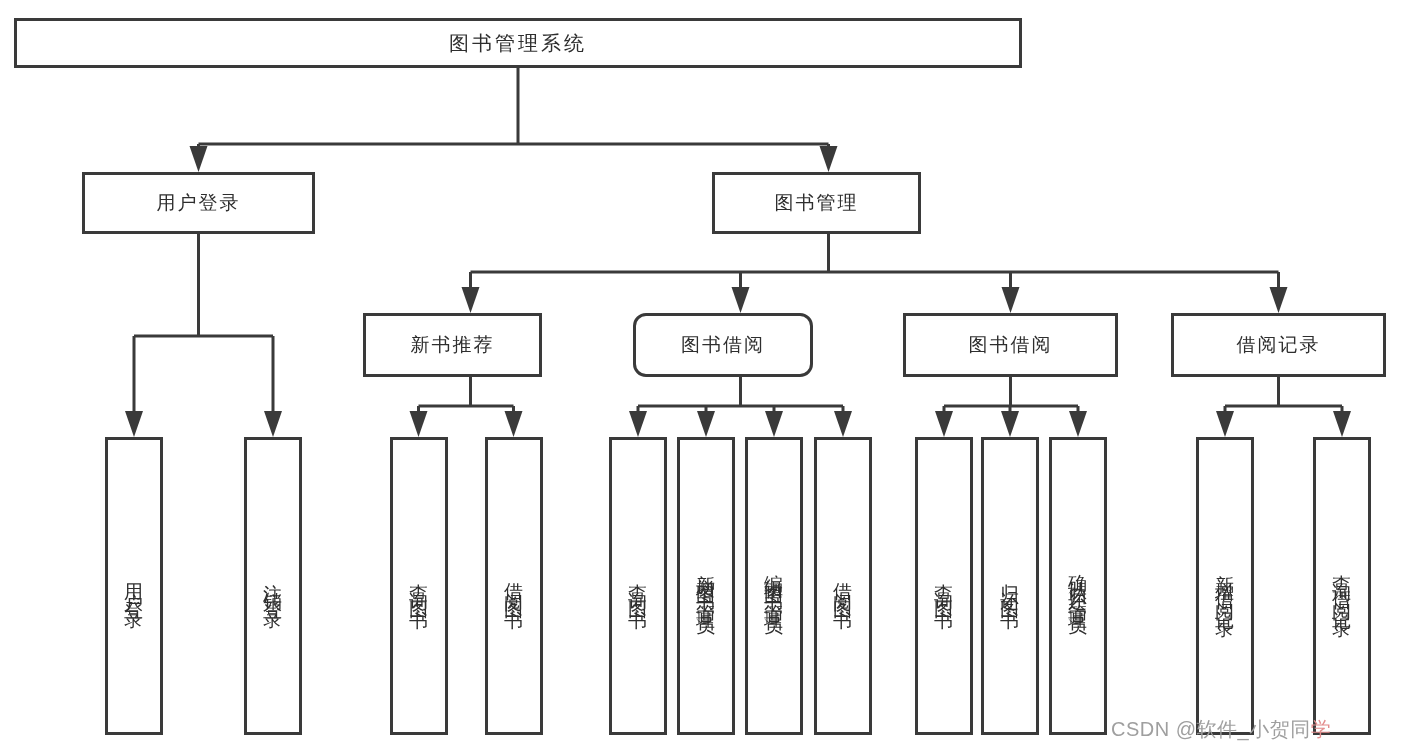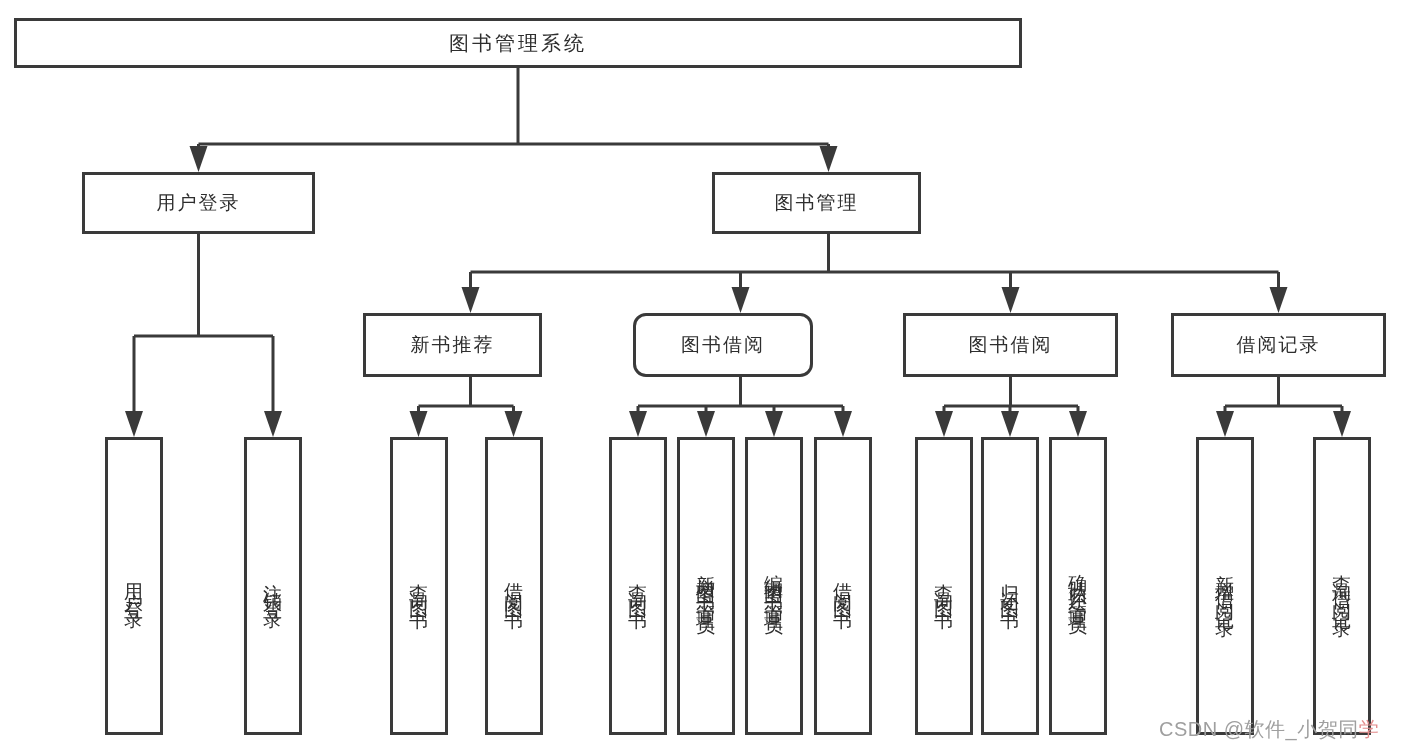--- a/index.html
+++ b/index.html
@@ -23,21 +23,21 @@
   .root-label { font-size:20px; letter-spacing:3px; }
   .v-label {
     writing-mode:vertical-rl;
     text-orientation:mixed;
     font-size:19px;
     letter-spacing:9px;
     line-height:1;
     color:#2e2e2e;
   }
   .watermark {
-    position:absolute; left:1159px; top:716px;
+    position:absolute; left:1111px; top:716px;
     font-size:20px; letter-spacing:0.5px;
     color:#9f9f9f; white-space:nowrap; z-index:5;
   }
   .watermark .accent { color:#e38d8d; }
 </style>
 </head>
 <body>
 
 <div class="canvas">
 

